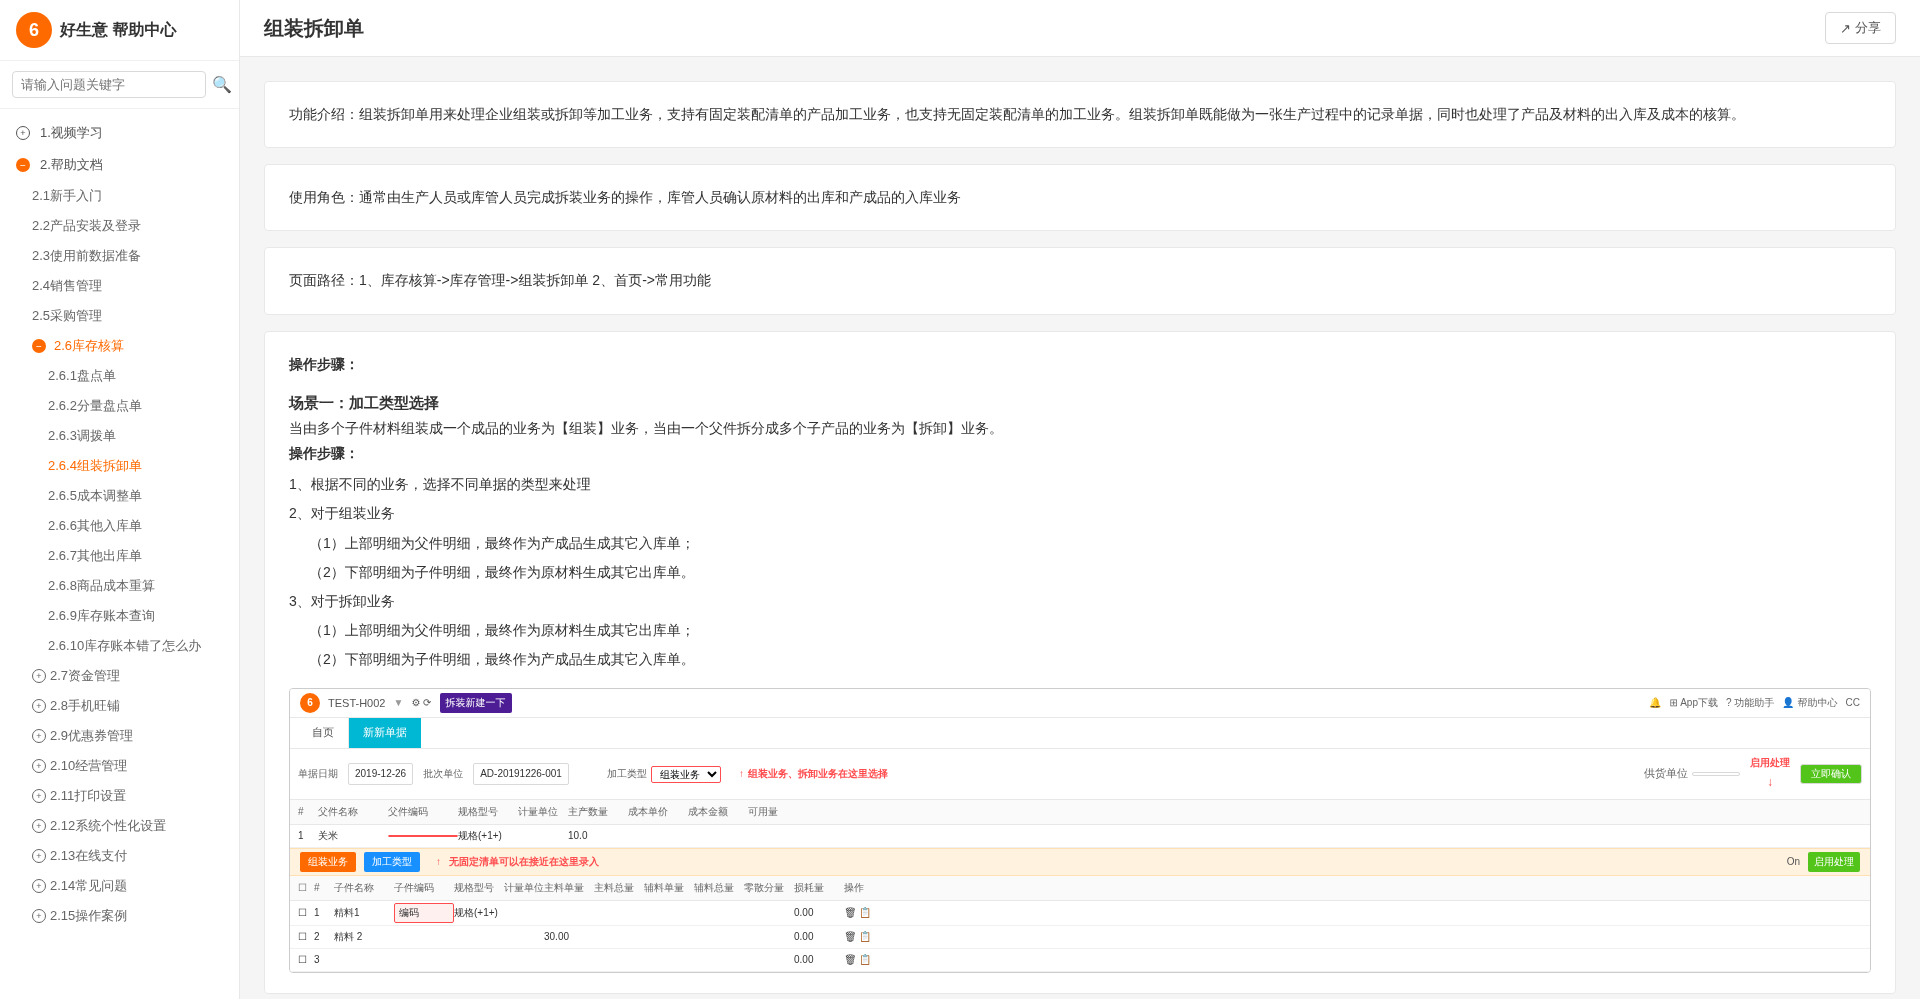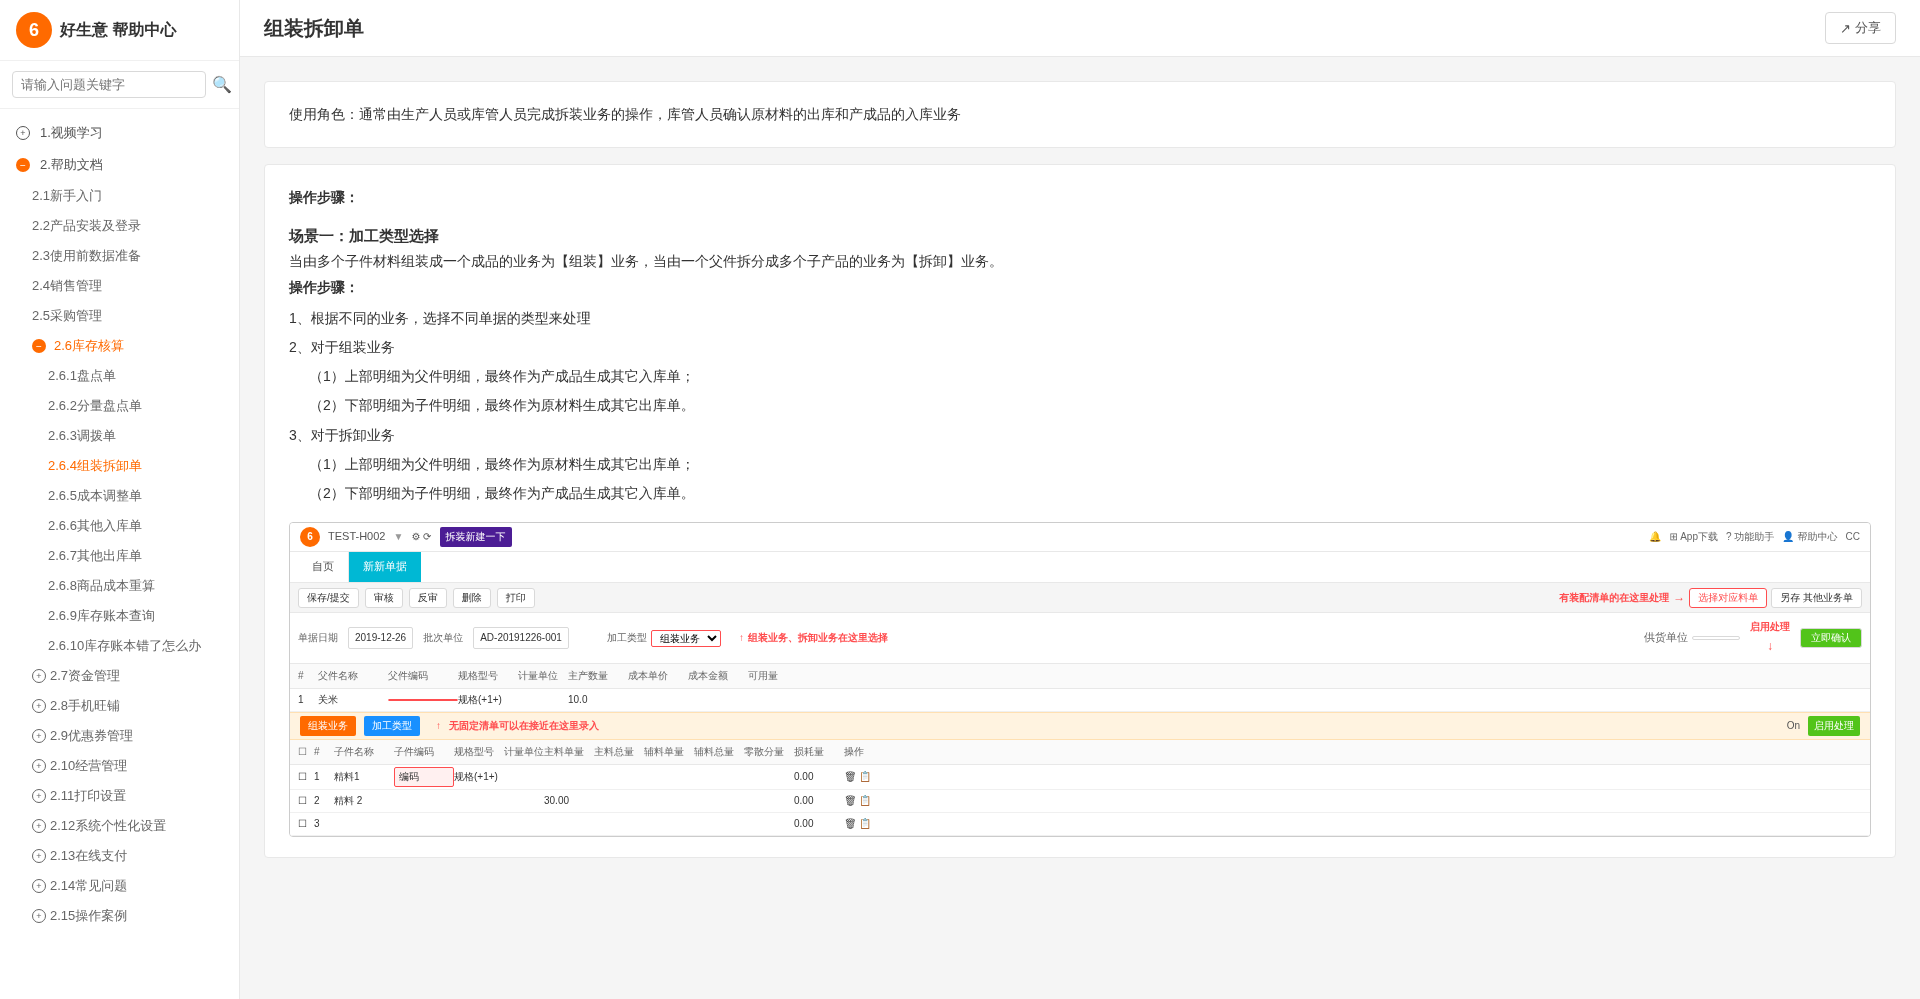--- a/index.html
+++ b/index.html
@@ -173,25 +173,31 @@
 <div class="main">
   <div class="main-header">
     <h1 class="page-title">组装拆卸单</h1>
     <button class="share-btn">
       <span>↗</span>
       <span>分享</span>
     </button>
   </div>
   <div class="main-content">
 
+    <div class="content-card">
+      <p>功能介绍：组装拆卸单用来处理企业组装或拆卸等加工业务，支持有固定装配清单的产品加工业务，也支持无固定装配清单的加工业务。组装拆卸单既能做为一张生产过程中的记录单据，同时也处理了产品及材料的出入库及成本的核算。</p>
+    </div>
 
     <div class="content-card">
       <p>使用角色：通常由生产人员或库管人员完成拆装业务的操作，库管人员确认原材料的出库和产成品的入库业务</p>
     </div>
 
+    <div class="content-card">
+      <p>页面路径：1、库存核算-&gt;库存管理-&gt;组装拆卸单 2、首页-&gt;常用功能</p>
+    </div>
 
     <div class="content-card">
       <p class="op-steps">操作步骤：</p>
       <p class="scenario-title">场景一：加工类型选择</p>
       <p class="scenario-desc">当由多个子件材料组装成一个成品的业务为【组装】业务，当由一个父件拆分成多个子产品的业务为【拆卸】业务。</p>
       <p class="op-steps">操作步骤：</p>
       <div class="step-list">
         <p class="step-item">1、根据不同的业务，选择不同单据的类型来处理</p>
         <p class="step-item">2、对于组装业务</p>
         <p class="step-item sub-step">（1）上部明细为父件明细，最终作为产成品生成其它入库单；</p>
@@ -218,35 +224,20 @@
             <span>👤 帮助中心</span>
             <span>CC</span>
           </div>
         </div>
 
         <div style="background:#fff; display:flex; gap:0; border-bottom:1px solid #e8e8e8; padding-left:8px;">
           <div style="padding:5px 14px; font-size:11px; color:#555; border-right:1px solid #e8e8e8; cursor:default;">自页</div>
           <div style="padding:5px 14px; font-size:11px; background:#00b8d4; color:#fff; cursor:default;">新新单据</div>
         </div>
 
-        <div style="background:#f5f5f5; padding:4px 8px; display:flex; align-items:center; gap:6px; border-bottom:1px solid #e8e8e8; flex-wrap:wrap;">
-          <button style="padding:2px 8px; border:1px solid #d9d9d9; border-radius:3px; background:#fff; font-size:10px; cursor:default; color:#333;">保存/提交</button>
-          <button style="padding:2px 8px; border:1px solid #d9d9d9; border-radius:3px; background:#fff; font-size:10px; cursor:default; color:#333;">审核</button>
-          <button style="padding:2px 8px; border:1px solid #d9d9d9; border-radius:3px; background:#fff; font-size:10px; cursor:default; color:#333;">反审</button>
-          <button style="padding:2px 8px; border:1px solid #d9d9d9; border-radius:3px; background:#fff; font-size:10px; cursor:default; color:#333;">删除</button>
-          <button style="padding:2px 8px; border:1px solid #d9d9d9; border-radius:3px; background:#fff; font-size:10px; cursor:default; color:#333;">打印</button>
-          <div style="flex:1;"></div>
-
-          <div style="position:relative; display:flex; align-items:center; gap:4px;">
-            <span style="color:#ff4d4f; font-size:10px; font-weight:bold; white-space:nowrap;">有装配清单的在这里处理</span>
-            <span style="color:#ff4d4f; font-size:12px;">→</span>
-            <button style="padding:2px 8px; border:1px solid #ff4d4f; border-radius:3px; background:#fff; font-size:10px; cursor:default; color:#ff4d4f;">选择对应料单</button>
-            <button style="padding:2px 8px; border:1px solid #d9d9d9; border-radius:3px; background:#fff; font-size:10px; cursor:default; color:#333;">另存 其他业务单</button>
-          </div>
-        </div>
 
         <div style="background:#fff; padding:5px 8px; display:flex; align-items:center; gap:10px; border-bottom:1px solid #e8e8e8; flex-wrap:wrap; font-size:10px;">
           <span style="font-size:10px; color:#666;">单据日期</span>
           <span style="border:1px solid #d9d9d9; border-radius:2px; padding:1px 6px; font-size:10px; background:#fff;">2019-12-26</span>
           <span style="font-size:10px; color:#666;">批次单位</span>
           <span style="border:1px solid #d9d9d9; border-radius:2px; padding:1px 6px; font-size:10px; background:#fff;">AD-20191226-001</span>
 
           <div style="position:relative; display:flex; align-items:center; gap:4px;margin-left:28px;">
             <span style="font-size:10px; color:#666;">加工类型</span>
             <select style="border:1px solid #d9d9d9; border-radius:2px; padding:1px 4px; font-size:10px; background:#fff; border-color:#ff4d4f;">

